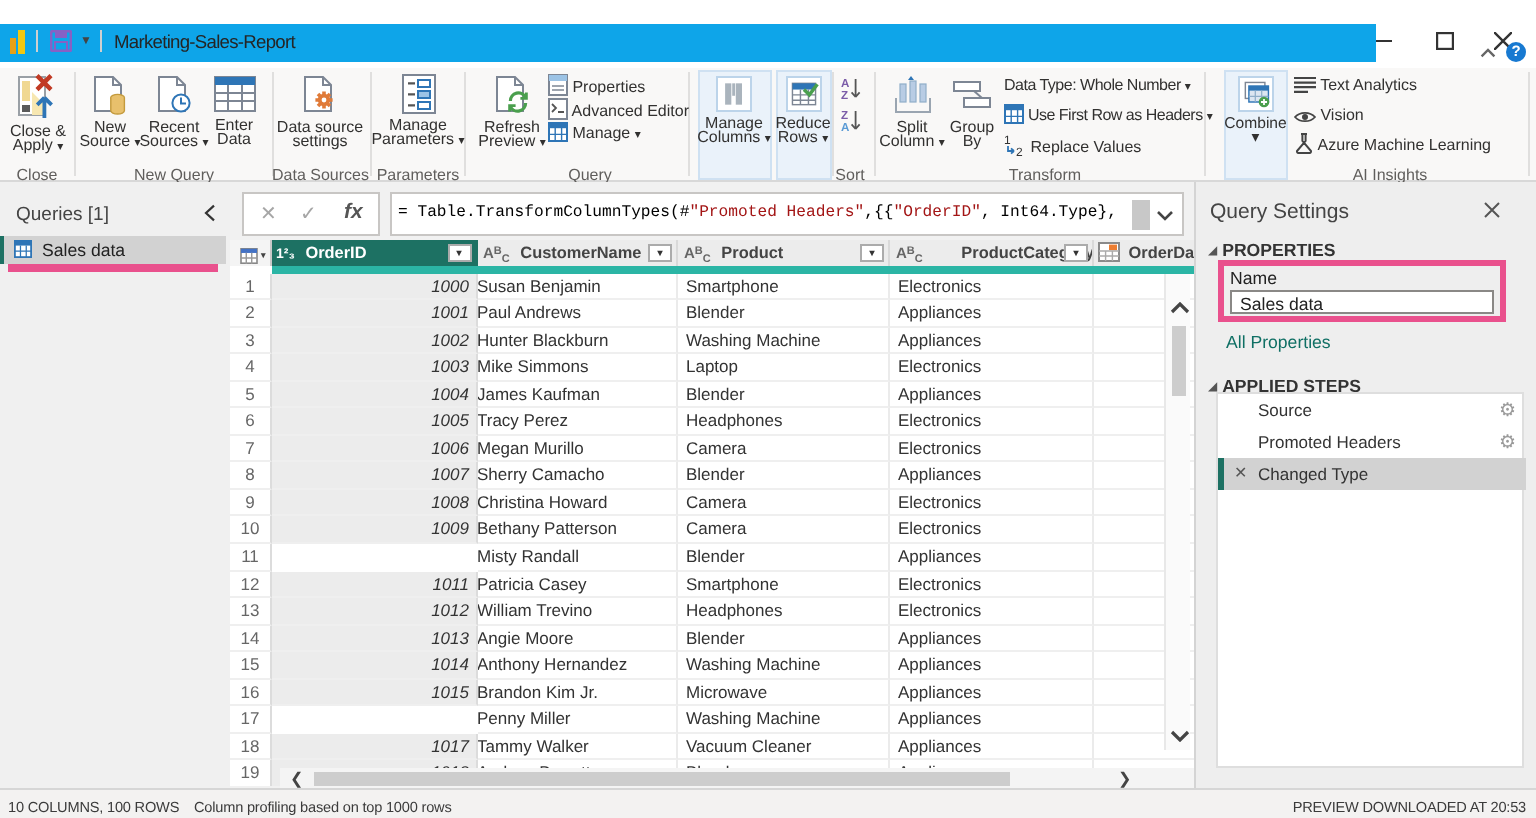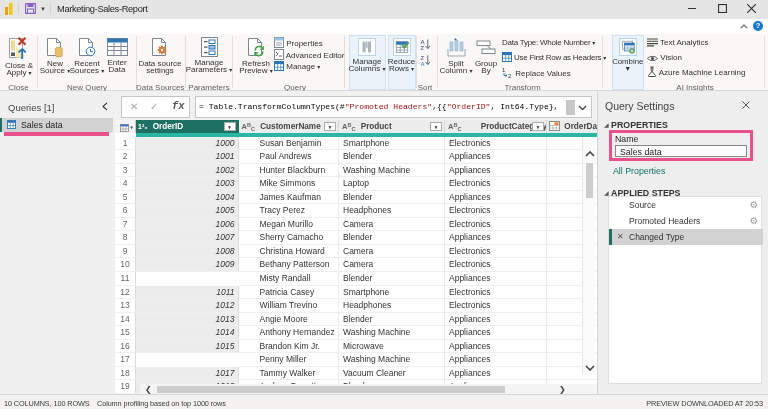--- a/index.html
+++ b/index.html
@@ -1,20 +1,20 @@
 <!DOCTYPE html>
 <html><head>
 <meta charset="utf-8">
 <style>
 * { margin:0; padding:0; box-sizing:border-box; }
 html,body { width:768px; height:409px; overflow:hidden; }
 body { font-family:"Liberation Sans", sans-serif; font-size:8.5px; color:#333; background:#fff; position:relative; }
 .abs { position:absolute; }
 
-#titlebar { position:absolute; left:0; top:0; width:768px; height:19px; background:#e5e5e5; }
+#titlebar { position:absolute; left:0; top:12px; width:688px; height:19px; background:#0ea5e9; }
 #tabs { position:absolute; left:0; top:19px; width:768px; height:15px; background:#fff; border-bottom:1px solid #e2e2e2;margin-top:19px; }
 .tab { position:absolute; top:0; height:15px; line-height:15px; text-align:center; font-size:9px; color:#444; white-space:nowrap; }
 
 #ribbon { position:absolute; left:0; top:34px; width:768px; height:57px; background:#f9f8f7; border-bottom:1px solid #d8d8d8; }
 .rdiv { position:absolute; top:2px; height:52px; width:1px; background:#e0dfde; }
 .rlabel { position:absolute; top:48.5px; height:8px; font-size:8px; color:#605e5c; text-align:center; white-space:nowrap; }
 .bigbtn { position:absolute; top:2px; text-align:center; font-size:8px; color:#323130; line-height:7.3px; white-space:nowrap; }
 .bigbtn .bicon { display:block; margin:1px auto 2px auto; }
 .bluebox { position:absolute; top:0.5px; height:55px; background:#eaf2fa; border:1px solid #cfe1f2; }
 .smallrow { position:absolute; height:12px; font-size:8px; color:#323130; white-space:nowrap; }
@@ -26,21 +26,21 @@
 
 .fbox { position:absolute; top:5px; height:22px; background:#fff; border:1px solid #c8c6c4; }
 
 #tbl { position:absolute; left:0; top:29px; width:482px; height:264px; background:#fff; }
 .hcell { position:absolute; top:0; height:13px; background:#ececec; border-right:1px solid #d9d9d9; font-weight:bold; font-size:8.2px; color:#444; line-height:13px; white-space:nowrap; overflow:hidden; }
 .drop { position:absolute; top:2px; right:2px; width:12px; height:9px; background:#fff; border:1px solid #ababab; font-size:5px; line-height:8px; text-align:center; color:#333; }
 .trow { position:relative; width:482px; height:13.55px; }
 .tc { position:absolute; top:0; height:13.55px; border-right:1px solid #ebebeb; border-bottom:1px solid #efefef; font-size:8.5px; line-height:13.2px; white-space:nowrap; overflow:hidden; color:#333; }
 .rn { left:0; width:21px; text-align:center; color:#666; border-right:1px solid #dcdcdc; background:#fff; }
 .oid { left:21px; width:102.5px; text-align:right; padding-right:3px; font-style:italic; background:#ececec; border-right:1px solid #dcdcdc; }
-.cn { left:123.5px; width:100.5px; padding-left:21px; }
+.cn { left:123.5px; width:100.5px; padding-left:0; }
 .pr { left:224px; width:106px; padding-left:4px; }
 .pc { left:330px; width:102px; padding-left:4px; }
 .od { left:432px; width:50px; border-right:none; }
 .gear { color:#9a9a9a; font-size:9.5px; }
 
 #statusbar { position:absolute; left:0; top:394px; width:768px; height:15px; background:#f3f2f1; border-top:1px solid #d6d6d6; font-size:7.3px; color:#3b3b3b; letter-spacing:-0.1px; white-space:nowrap; }
 .mono { font-family:"Liberation Mono", monospace; }
 .abc { margin-left:3px; font-size:7.5px; color:#666; }
 .abB { font-size:5.5px; position:relative; top:-2.5px; }
 .abC { font-size:5.5px; position:relative; top:1.5px; }
@@ -332,21 +332,21 @@
     <span class="abs" style="left:19px;top:2.5px;font-size:8.8px;color:#222">Sales data</span>
   </div>
   <div class="abs" style="left:4px;top:41px;width:105px;height:3.5px;background:#e9518d"></div>
 </div>
 
 <div id="centerpane">
 
   <div class="fbox" style="left:6px;width:69px">
     <span class="abs" style="left:8px;top:4px;color:#a6a6a6;font-size:10px">✕</span>
     <span class="abs" style="left:28px;top:4px;color:#a6a6a6;font-size:10px">✓</span>
-    <span class="abs" style="left:50px;top:3px;color:#555;font-size:10.5px;font-style:italic;font-family:Liberation Mono, monospace"><b>fx</b></span>
+    <span class="abs" style="left:50px;top:3px;color:#555;font-size:10.5px;font-style:italic;font-family:Liberation Sans, sans-serif"><b>fx</b></span>
   </div>
   <div class="fbox" style="left:80px;width:397px">
     <div class="abs mono" style="left:3px;top:5px;font-size:8.1px;color:#000;white-space:nowrap">= Table.TransformColumnTypes(#<span style="color:#a31515">"Promoted Headers"</span>,{{<span style="color:#a31515">"OrderID"</span>, Int64.Type},</div>
     <div class="abs" style="right:16px;top:3px;width:9px;height:15px;background:#c8c8c8"></div>
     <svg class="abs" style="right:4px;top:8px" width="9" height="6" viewBox="0 0 9 6">
         <path d="M1 1 L4.5 4.5 L8 1" fill="none" stroke="#444" stroke-width="1.3"></path>
       </svg>
   </div>
 
   <div id="tbl">

